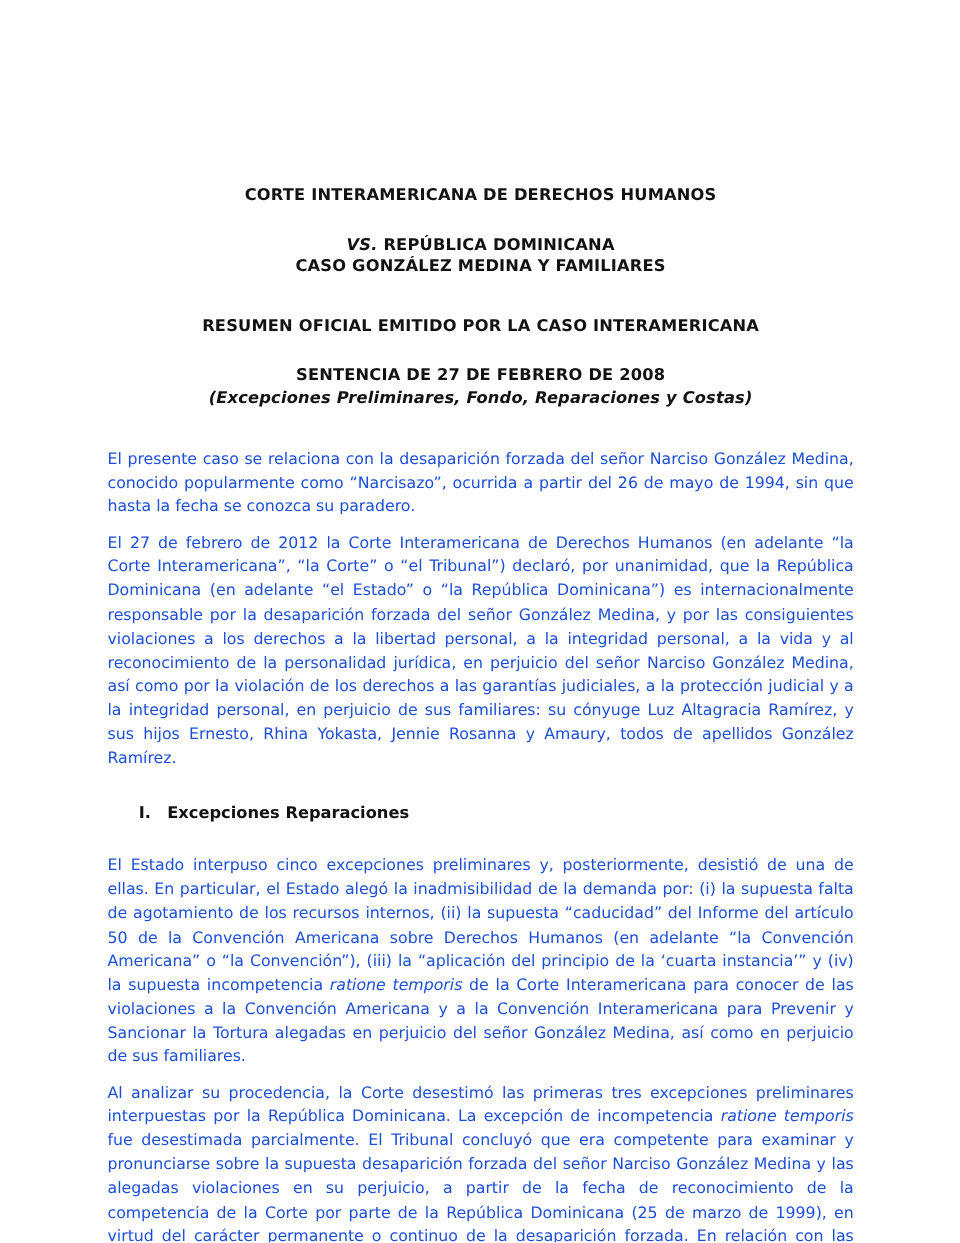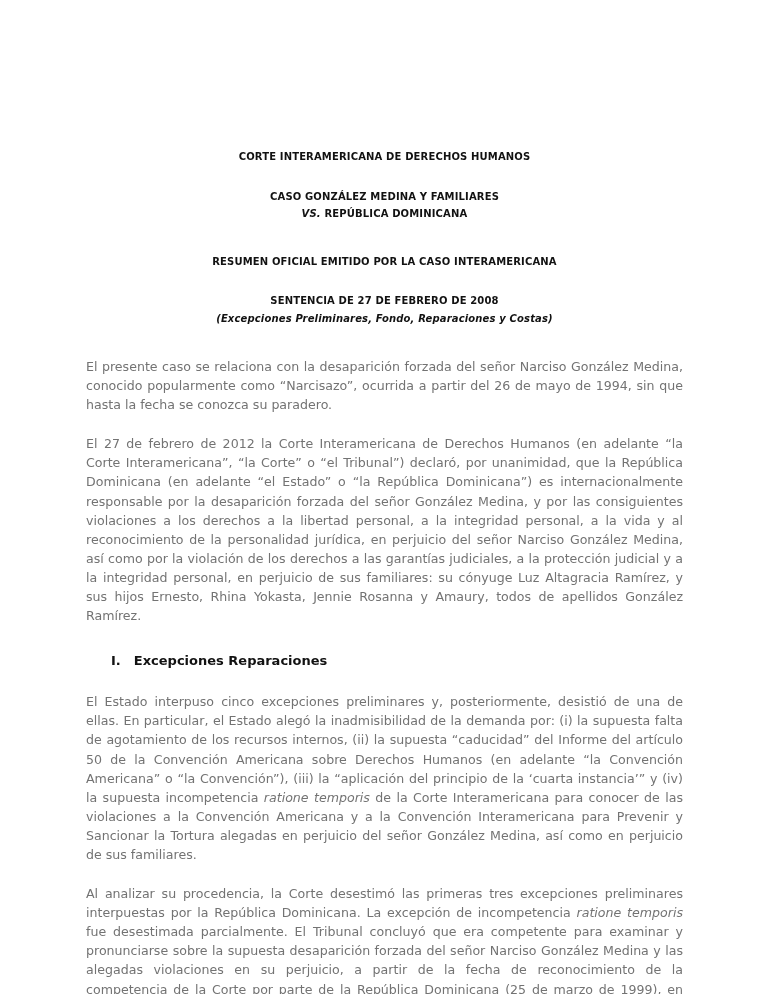--- a/index.html
+++ b/index.html
@@ -28,41 +28,41 @@
     position: absolute;
     left: 86px;
     top: 148px;
     width: 597px;
   }
   .title-block {
     text-align: center;
   }
   .t-line {
     font-weight: bold;
-    font-size: 10px;
+    font-size: 13px;
     line-height: 17.5px;
     letter-spacing: 0.15px;
     white-space: nowrap;
   }
   .t-line.italic {
     font-style: italic;
   }
   .gap-22 { height: 22px; }
   .gap-30 { height: 30px; }
 
   p.body {
     margin: 0;
     font-size: 12.6px;
     line-height: 19.1px;
     text-align: justify;
     text-justify: inter-word;
-    color: #737373;
+    color: #1d4ed8;
   }
   p.body + p.body {
-    margin-top: 20px;
+    margin-top: 10px;
   }
   .section-heading {
     font-weight: bold;
     font-size: 13px;
     line-height: 19px;
     margin: 26px 0 0 0;
     padding-left: 25px;
     display: flex;
     gap: 13px;
   }
@@ -80,22 +80,22 @@
 </style>
 </head>
 <body>
 
 <div class="page">
   <div class="content">
 
     <div class="title-block">
       <div class="t-line">CORTE INTERAMERICANA DE DERECHOS HUMANOS</div>
       <div class="gap-22"></div>
+      <div class="t-line"><span class="italic" style="font-style:italic;">VS.</span> <span>REPÚBLICA DOMINICANA</span></div>
       <div class="t-line">CASO GONZÁLEZ MEDINA Y FAMILIARES</div>
-      <div class="t-line"><span class="italic" style="font-style:italic;">VS.</span> <span>REPÚBLICA DOMINICANA</span></div>
       <div class="gap-30"></div>
       <div class="t-line">RESUMEN OFICIAL EMITIDO POR LA CASO INTERAMERICANA</div>
       <div class="gap-22"></div>
       <div class="t-line">SENTENCIA DE 27 DE FEBRERO DE 2008</div>
       <div class="t-line italic">(Excepciones Preliminares, Fondo, Reparaciones y Costas)</div>
     </div>
 
     <div class="gap-30"></div>
 
     <p class="body">El presente caso se relaciona con la desaparición forzada del señor Narciso González Medina, conocido popularmente como “Narcisazo”, ocurrida a partir del 26 de mayo de 1994, sin que hasta la fecha se conozca su paradero.</p>

